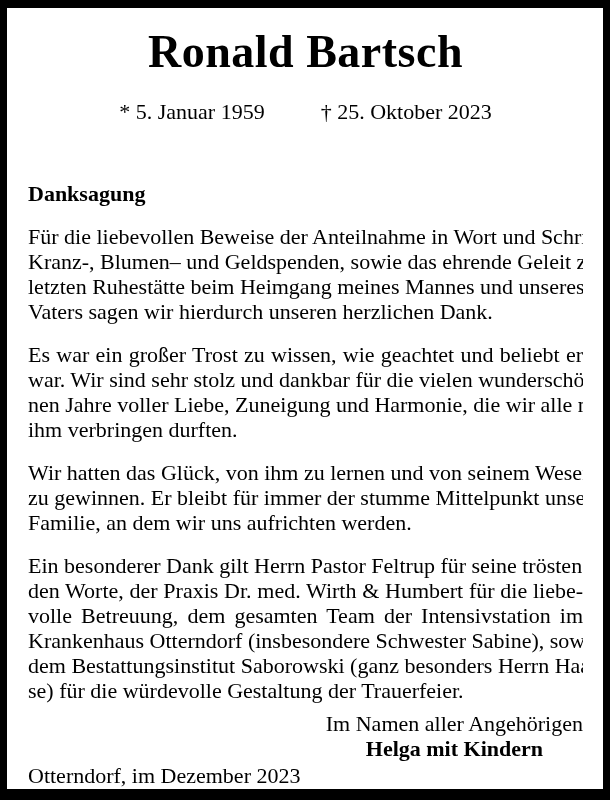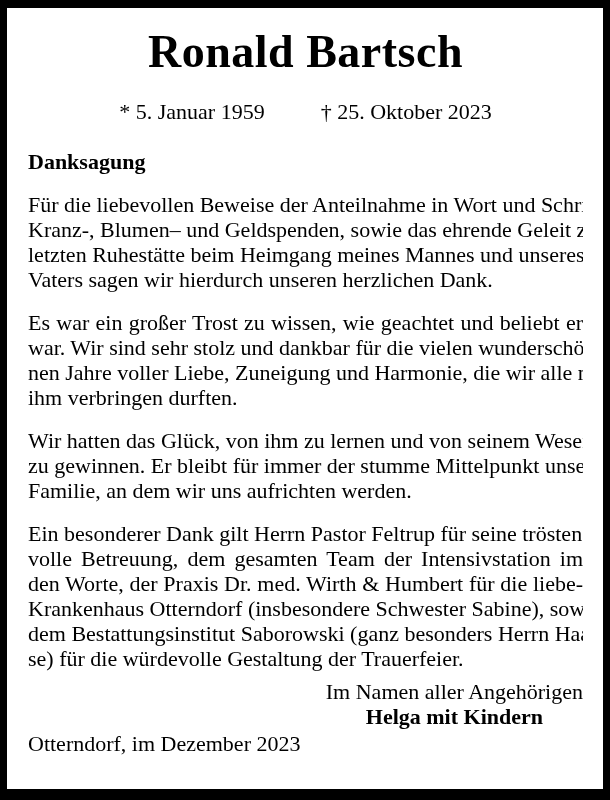--- a/index.html
+++ b/index.html
@@ -37,21 +37,21 @@
   }
   .dates {
     margin-top: 23px;
     display: flex;
     justify-content: center;
     gap: 56px;
     white-space: nowrap;
     align-items: flex-end;
   }
   .heading {
-    margin-top: 25px;
+    margin-top: 57px;
     font-weight: bold;
   }
   .para {
     margin-top: 18px;
   }
   .pline {
     text-align: justify;
     text-align-last: justify;
     overflow: hidden;
     white-space: nowrap;
@@ -101,22 +101,22 @@
           <div class="pline">nen Jahre voller Liebe, Zuneigung und Harmonie, die wir alle mit</div>
           <div class="pline last">ihm verbringen durften.</div>
         </div>
         <div class="para">
           <div class="pline">Wir hatten das Glück, von ihm zu lernen und von seinem Wesen</div>
           <div class="pline">zu gewinnen. Er bleibt für immer der stumme Mittelpunkt unserer</div>
           <div class="pline last">Familie, an dem wir uns aufrichten werden.</div>
         </div>
         <div class="para">
           <div class="pline">Ein besonderer Dank gilt Herrn Pastor Feltrup für seine trösten-</div>
+          <div class="pline">den Worte, der Praxis Dr. med. Wirth &amp; Humbert für die liebe-</div>
           <div class="pline">volle Betreuung, dem gesamten Team der Intensivstation im</div>
-          <div class="pline">den Worte, der Praxis Dr. med. Wirth &amp; Humbert für die liebe-</div>
           <div class="pline">Krankenhaus Otterndorf (insbesondere Schwester Sabine), sowie</div>
           <div class="pline">dem Bestattungsinstitut Saborowski (ganz besonders Herrn Haa-</div>
           <div class="pline last">se) für die würdevolle Gestaltung der Trauerfeier.</div>
         </div>
       </div>
 
     <div class="signature">
       <div>Im Namen aller Angehörigen</div>
       <div class="sig-family">Helga mit Kindern</div>
     </div>

